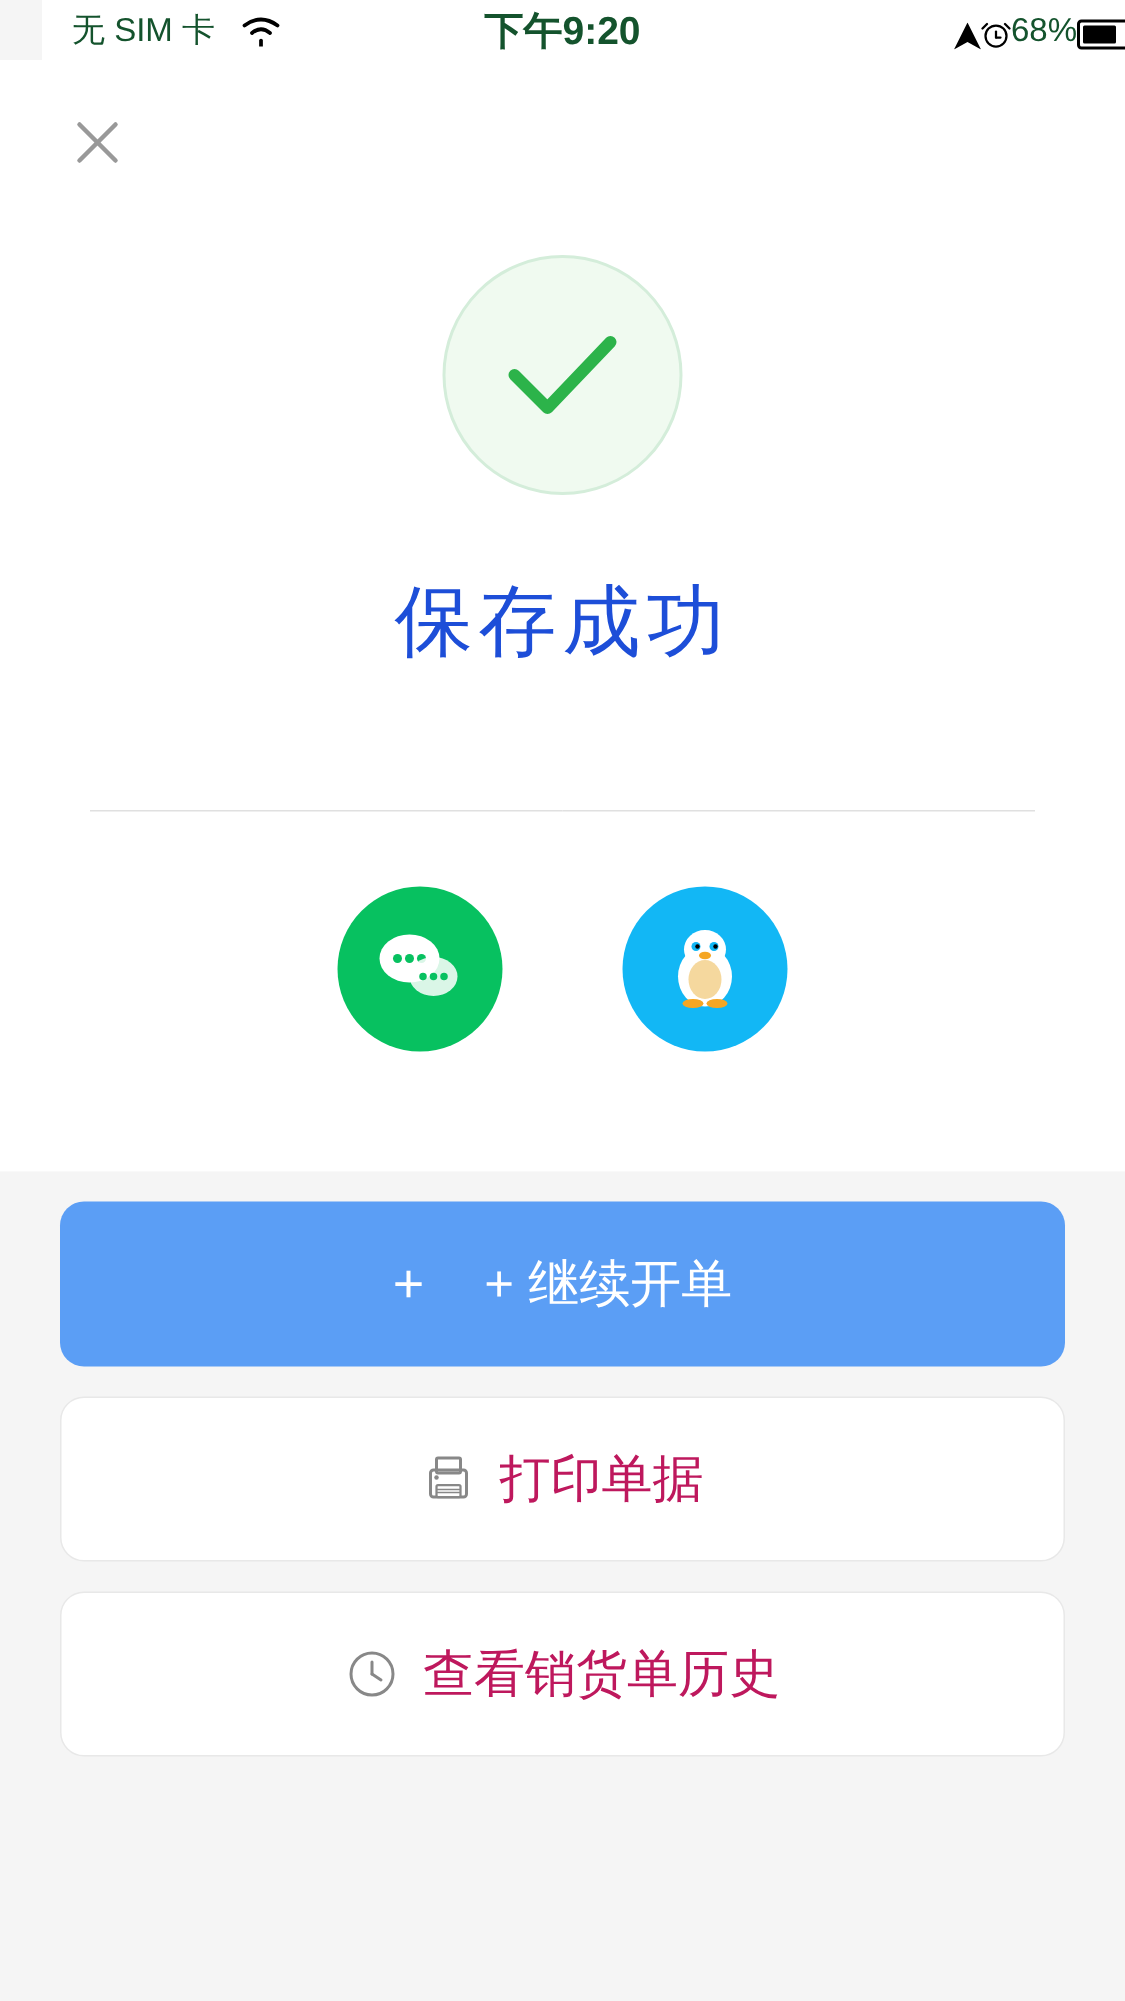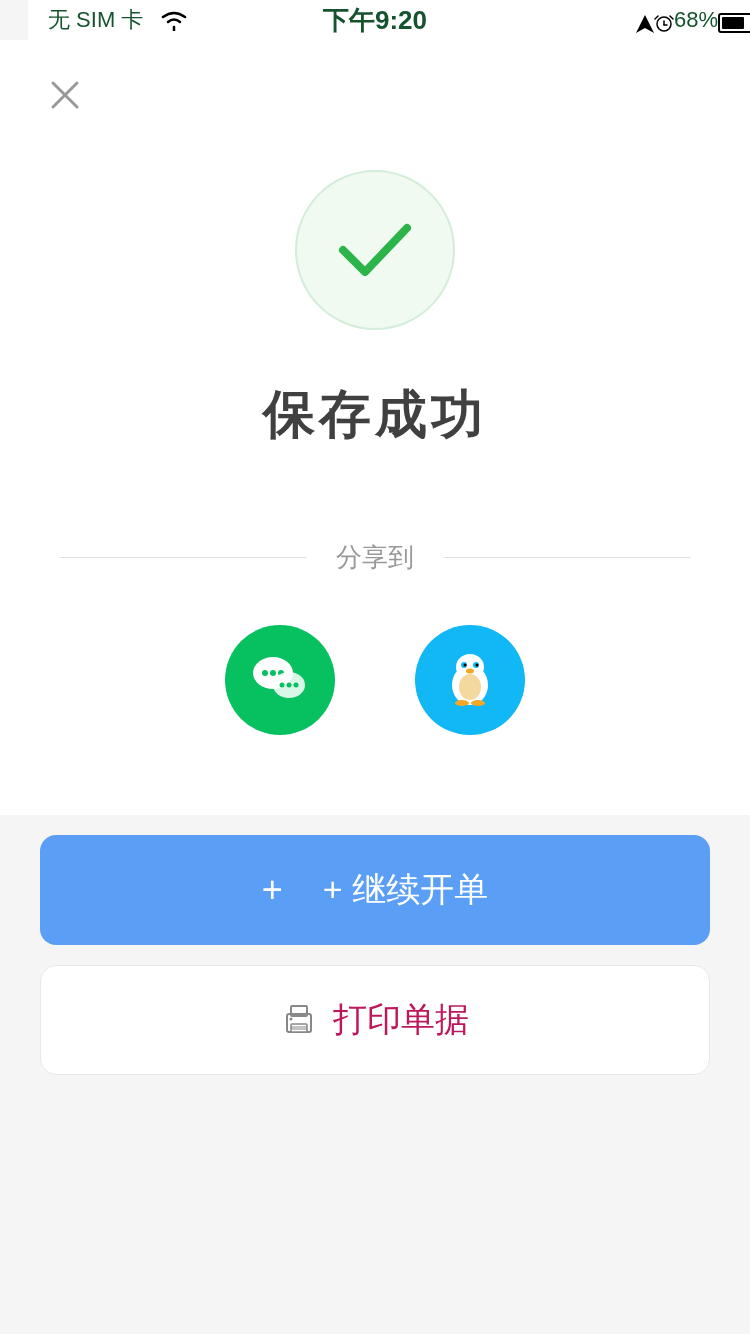--- a/index.html
+++ b/index.html
@@ -132,22 +132,22 @@
       margin-bottom: 50px;
     }
 
     .checkmark {
       width: 80px;
       height: 60px;
     }
 
     .success-title {
       font-size: 52px;
-      font-weight: 700;
-      color: #404040;
+      font-weight: 400;
+      color: #1d4ed8;
       letter-spacing: 4px;
     }
 
     .divider-section {
       width: 100%;
       display: flex;
       align-items: center;
       padding: 30px 60px;
       background: #ffffff;
     }
@@ -271,21 +271,20 @@
     <div class="success-circle">
       <svg class="checkmark" viewBox="0 0 80 60">
         <polyline points="8,30 30,52 72,8" stroke="#2cb34a" stroke-width="8" fill="none" stroke-linecap="round" stroke-linejoin="round"></polyline>
       </svg>
     </div>
     <div class="success-title">保存成功</div>
   </div>
 
   <div class="divider-section">
     <div class="divider-line"></div>
-    <span class="divider-text">分享到</span>
     <div class="divider-line"></div>
   </div>
 
   <div class="share-section">
     <div class="share-icon wechat-icon">
 
       <svg width="70" height="70" viewBox="0 0 70 70">
 
         <ellipse cx="28" cy="28" rx="20" ry="16" fill="white"></ellipse>
         <circle cx="20" cy="28" r="3" fill="#07c160"></circle>
@@ -334,14 +333,22 @@
       <rect x="6" y="12" width="24" height="18" rx="2" stroke="#888" stroke-width="2" fill="none"></rect>
       <rect x="10" y="4" width="16" height="10" rx="1" stroke="#888" stroke-width="2" fill="none"></rect>
       <rect x="10" y="22" width="16" height="8" rx="1" fill="white" stroke="#888" stroke-width="1.5"></rect>
       <line x1="10" y1="25" x2="26" y2="25" stroke="#888" stroke-width="1"></line>
       <line x1="10" y1="27" x2="26" y2="27" stroke="#888" stroke-width="1"></line>
       <circle cx="10" cy="17" r="1.5" fill="#888"></circle>
     </svg>
     <span>打印单据</span>
   </button>
 
+  <button class="btn btn-secondary">
+    <svg width="36" height="36" viewBox="0 0 36 36">
+      <circle cx="18" cy="18" r="14" stroke="#888" stroke-width="2" fill="none"></circle>
+      <line x1="18" y1="10" x2="18" y2="18" stroke="#888" stroke-width="2" stroke-linecap="round"></line>
+      <line x1="18" y1="18" x2="24" y2="22" stroke="#888" stroke-width="2" stroke-linecap="round"></line>
+    </svg>
+    <span>查看销货单历史</span>
+  </button>
 
 </div>
 
 </body></html>

